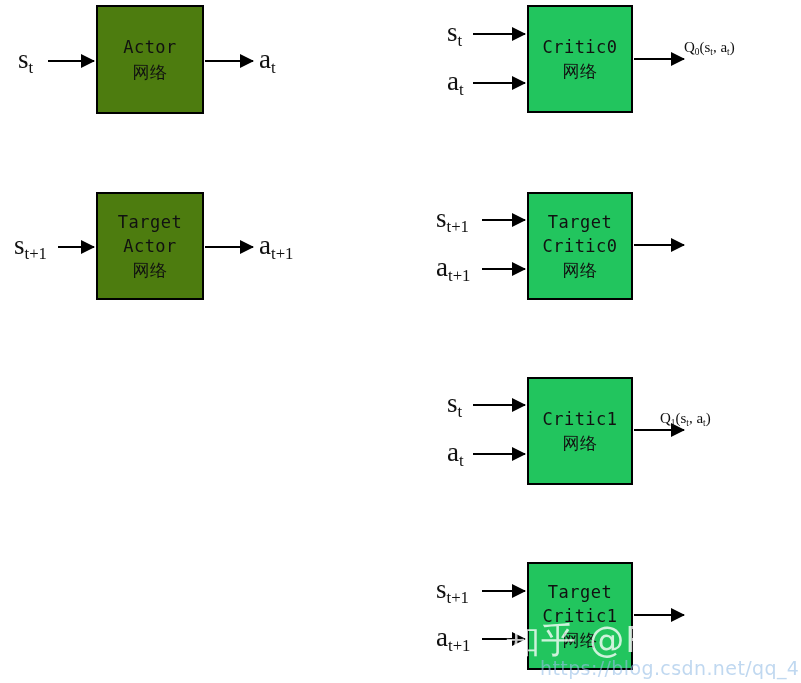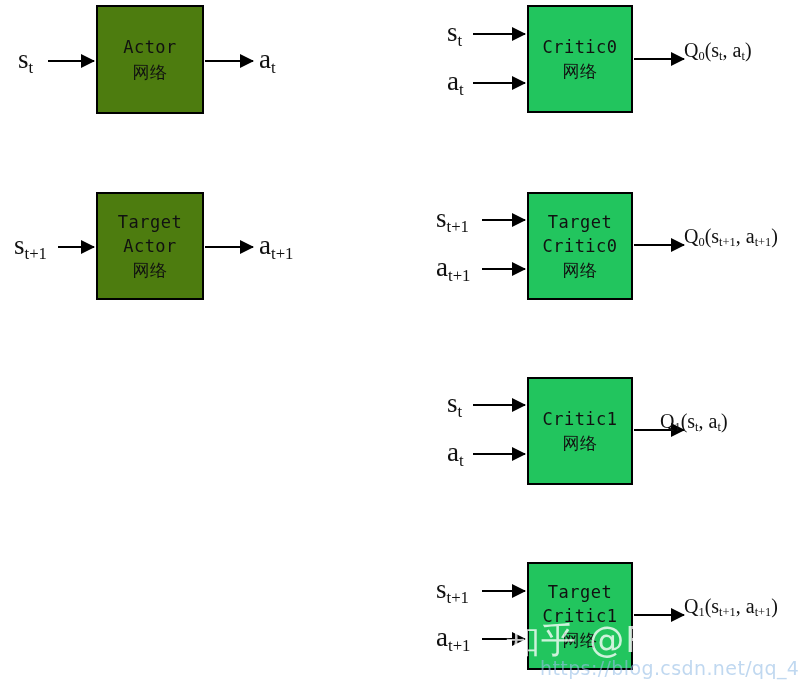--- a/index.html
+++ b/index.html
@@ -63,21 +63,21 @@
     font-size: 27px;
     color: #111111;
     white-space: nowrap;
     user-select: none;
   }
   .mlabel sub {
     font-size: 0.62em;
     vertical-align: -0.28em;
     letter-spacing: 0;
   }
-  .mlabel.big { font-size: 20px; }
+  .mlabel.big { font-size: 15px; }
 
   
   .wm {
     position: absolute;
     user-select: none;
     pointer-events: none;
   }
   .wm-brand {
     left: 505px;
     top: 617px;
@@ -163,23 +163,20 @@
   </div>
   <div class="arrow" style="left:482px; top:268px; width:43px;"></div>
 
   <div class="node critic" style="left:527px; top:192px; width:106px; height:108px;">
     <span class="nline">Target</span>
     <span class="nline">Critic0</span>
     <span class="nline">网络</span>
   </div>
 
   <div class="arrow" style="left:634px; top:244px; width:50px;"></div>
-  <div class="mlabel big" style="left:684px; top:225px;">
-    <span>Q</span><sub>0</sub><span>(s</span><sub>t+1</sub><span>, a</span><sub>t+1</sub><span>)</span>
-  </div>
 
   <div class="mlabel" style="left:447px; top:388px;">
     <span>s</span><sub>t</sub>
   </div>
   <div class="arrow" style="left:473px; top:404px; width:52px;"></div>
 
   <div class="mlabel" style="left:447px; top:437px;">
     <span>a</span><sub>t</sub>
   </div>
   <div class="arrow" style="left:473px; top:453px; width:52px;"></div>
@@ -204,20 +201,17 @@
   </div>
   <div class="arrow" style="left:482px; top:638px; width:43px;"></div>
 
   <div class="node critic" style="left:527px; top:562px; width:106px; height:108px;">
     <span class="nline">Target</span>
     <span class="nline">Critic1</span>
     <span class="nline">网络</span>
   </div>
 
   <div class="arrow" style="left:634px; top:614px; width:50px;"></div>
-  <div class="mlabel big" style="left:684px; top:595px;">
-    <span>Q</span><sub>1</sub><span>(s</span><sub>t+1</sub><span>, a</span><sub>t+1</sub><span>)</span>
-  </div>
 
   <div class="wm wm-brand">知乎 @ReEchooo</div>
   <div class="wm wm-url">https://blog.csdn.net/qq_41773233</div>
 
 </div>
 
 </body></html>

